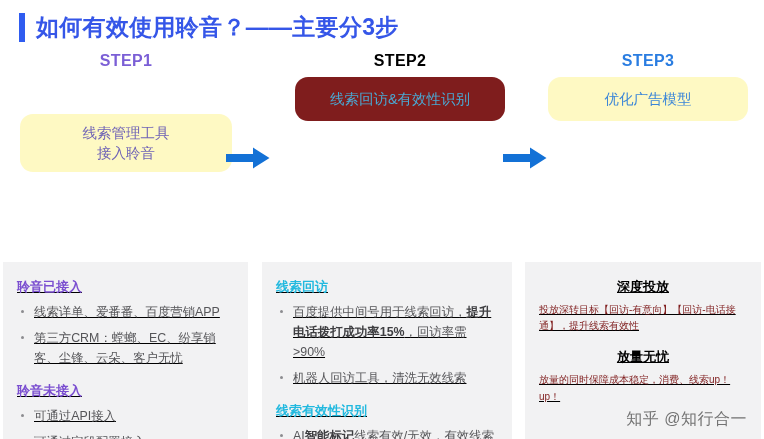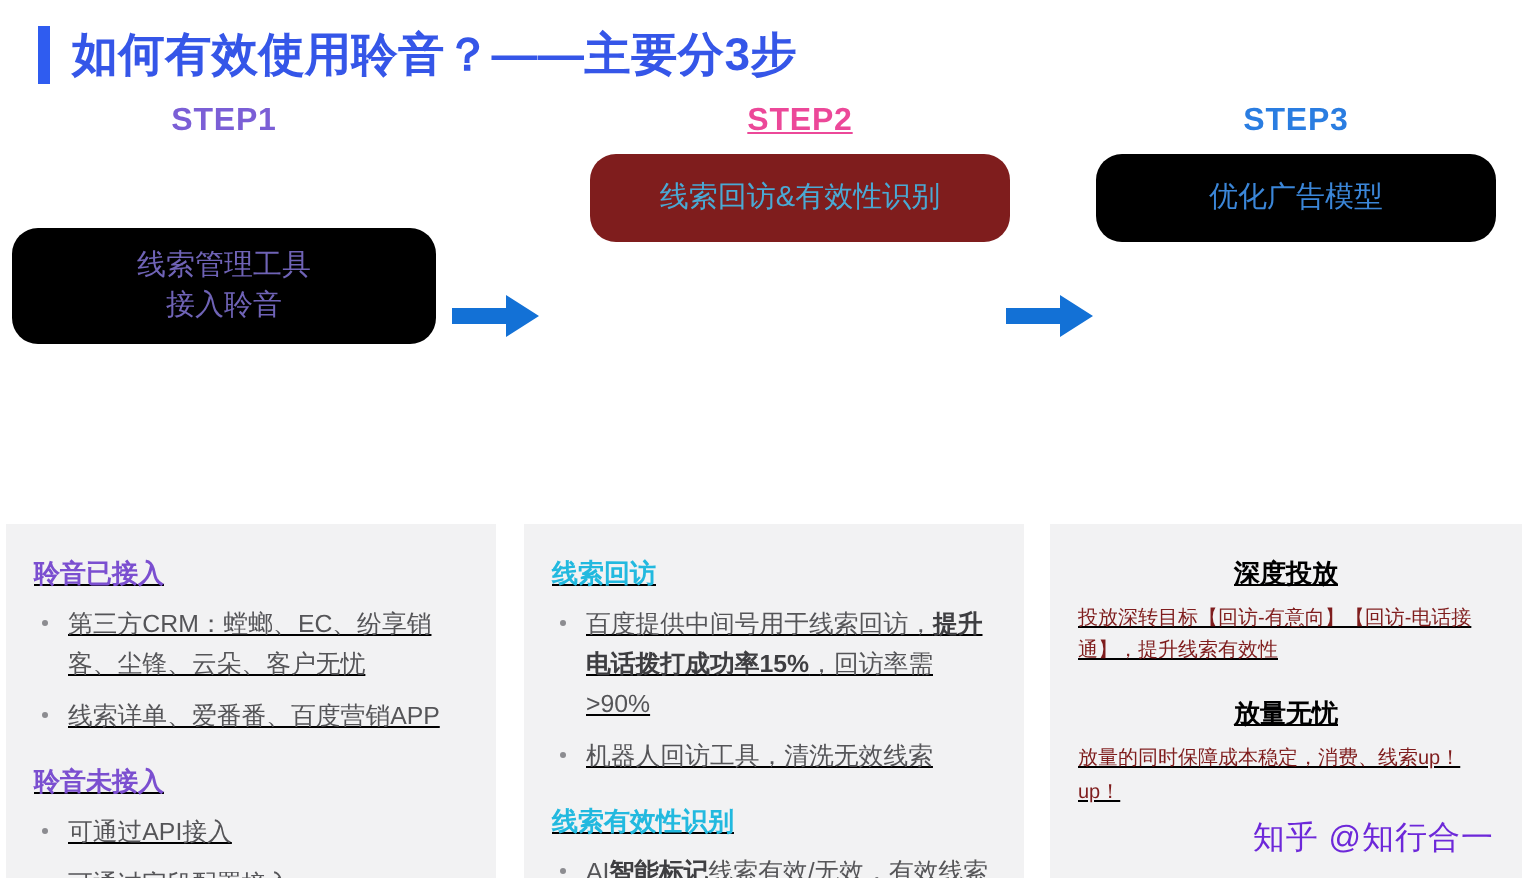--- a/index.html
+++ b/index.html
@@ -57,29 +57,29 @@
     line-height: 1.38;
     padding: 9px 10px;
     display: flex;
     align-items: center;
     justify-content: center;
     min-height: 44px;
   }
 
   
   .s1 .step-label { color: #7b5fd6; }
-  .s1 .step-chip  { background: #000000; color: #6f63b6; margin-top: 44px; }
-  
-  .s2 .step-label { color: #ec4899; text-decoration: underline; }
+  .s1 .step-chip  { background: #fef9c3; color: #6f63b6; margin-top: 44px; }
+  
+  .s2 .step-label { color: #000000; }
   .s2 .step-chip  { background: #7f1d1d; color: #4aa9d4; }
   
   .s3 .step-label { color: #2a7de1; }
-  .s3 .step-chip  { background: #000000; color: #3b86d8; }
-
-  #step-head-1 { left: 6px;  top: 6px; width: 212px; }
+  .s3 .step-chip  { background: #fef9c3; color: #3b86d8; }
+
+  #step-head-1 { left: 20px;  top: 6px; width: 212px; }
   #step-head-2 { left: 295px; top: 6px; width: 210px; }
   #step-head-3 { left: 548px; top: 6px; width: 200px; }
 
   
   .arrow {
     position: absolute;
     width: 44px;
     height: 22px;
   }
   #arrow-1 { left: 226px; top: 101px; }
@@ -134,21 +134,21 @@
     line-height: 1.62;
     color: #7f1d1d;
   }
 
   
   .watermark {
     position: absolute;
     right: 17px;
     bottom: 9px;
     font-size: 16px;
-    color: #6d28d9;
+    color: #737373;
     letter-spacing: 0.5px;
     white-space: nowrap;
   }
 </style>
 </head>
 <body>
 
 <div class="title-row">
   <div class="title-bar"></div>
   <div class="title-text">如何有效使用聆音？——主要分3步</div>
@@ -187,22 +187,22 @@
     </svg>
   </div>
 </div>
 
 <div class="panels">
 
   <div class="panel" id="panel-1">
     <div class="section">
       <div class="sec-head purple">聆音已接入</div>
       <ul class="bullets">
+        <li><span><span>线索详单、爱番番、百度营销APP</span></span></li>
         <li><span><span>第三方CRM：螳螂、EC、纷享销客、尘锋、云朵、客户无忧</span></span></li>
-        <li><span><span>线索详单、爱番番、百度营销APP</span></span></li>
       </ul>
     </div>
     <div class="section">
       <div class="sec-head purple">聆音未接入</div>
       <ul class="bullets">
         <li><span><span>可通过API接入</span></span></li>
         <li><span><span>可通过字段配置接入</span></span></li>
       </ul>
     </div>
   </div>

